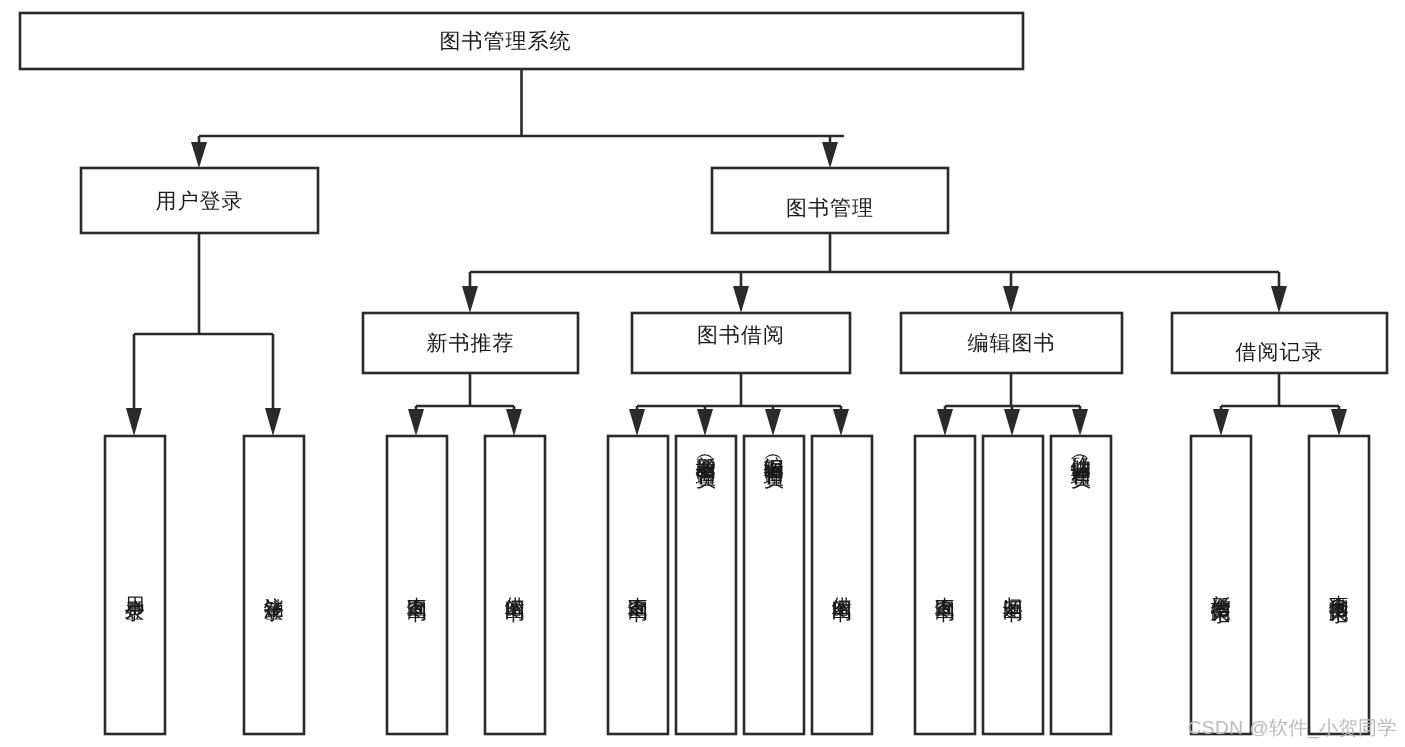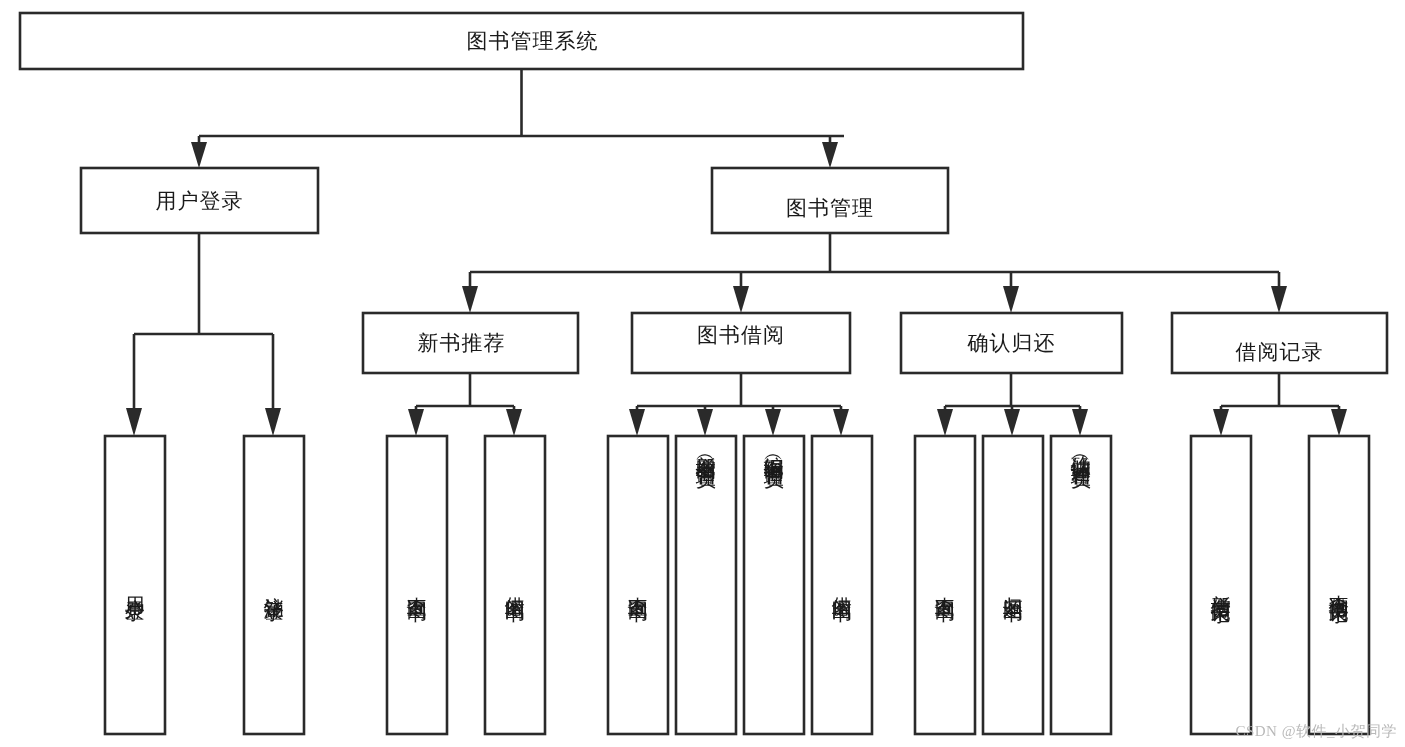--- a/index.html
+++ b/index.html
@@ -39,23 +39,23 @@
     stroke-linecap: butt;
   }
   .arrow-head {
     fill: #2a2a2a;
     stroke: none;
   }
   .watermark-text {
     position: absolute;
     right: 8px;
     bottom: 6px;
-    font-size: 15px;
+    font-size: 19px;
     color: #b9b9b9;
-    font-family: Liberation Serif, serif;
+    font-family: Liberation Sans, sans-serif;
     white-space: nowrap;
     letter-spacing: 0.5px;
     user-select: none;
   }
   .vtext-wrap {
     position: absolute;
     display: flex;
     align-items: center;
     justify-content: center;
     pointer-events: none;
@@ -187,39 +187,39 @@
     <rect class="node-box" x="812" y="436" width="60" height="298"></rect>
 
     <rect class="node-box" x="915" y="436" width="60" height="298"></rect>
     <rect class="node-box" x="983" y="436" width="60" height="298"></rect>
     <rect class="node-box" x="1051" y="436" width="60" height="298"></rect>
 
     <rect class="node-box" x="1191" y="436" width="60" height="298"></rect>
     <rect class="node-box" x="1309" y="436" width="60" height="298"></rect>
   </svg>
 
-  <div class="htext-wrap" style="left:31px; top:13px; width:1003px; height:56px;">
+  <div class="htext-wrap" style="left:4px; top:13px; width:1003px; height:56px;">
     <span class="htext">图书管理系统</span>
   </div>
 
   <div class="htext-wrap" style="left:81px; top:168px; width:237px; height:65px;">
     <span class="htext">用户登录</span>
   </div>
   <div class="htext-wrap" style="left:712px; top:168px; width:236px; height:79px;">
     <span class="htext">图书管理</span>
   </div>
 
-  <div class="htext-wrap" style="left:354px; top:313px; width:215px; height:60px;border-radius:7px;">
+  <div class="htext-wrap" style="left:363px; top:313px; width:215px; height:60px;border-radius:7px;">
     <span class="htext">新书推荐</span>
   </div>
   <div class="htext-wrap" style="left:632px; top:313px; width:218px; height:44px;">
     <span class="htext">图书借阅</span>
   </div>
   <div class="htext-wrap" style="left:901px; top:313px; width:221px; height:60px;">
-    <span class="htext">确认归还</span>
+    <span class="htext">编辑图书</span>
   </div>
   <div class="htext-wrap" style="left:1172px; top:322px; width:215px; height:60px;">
     <span class="htext">借阅记录</span>
   </div>
 
   <div class="vtext-wrap" style="left:105px; top:436px; width:60px; height:298px;">
     <span class="vtext">用户登录</span>
   </div>
   <div class="vtext-wrap" style="left:244px; top:436px; width:60px; height:298px;">
     <span class="vtext">注销登录</span>

